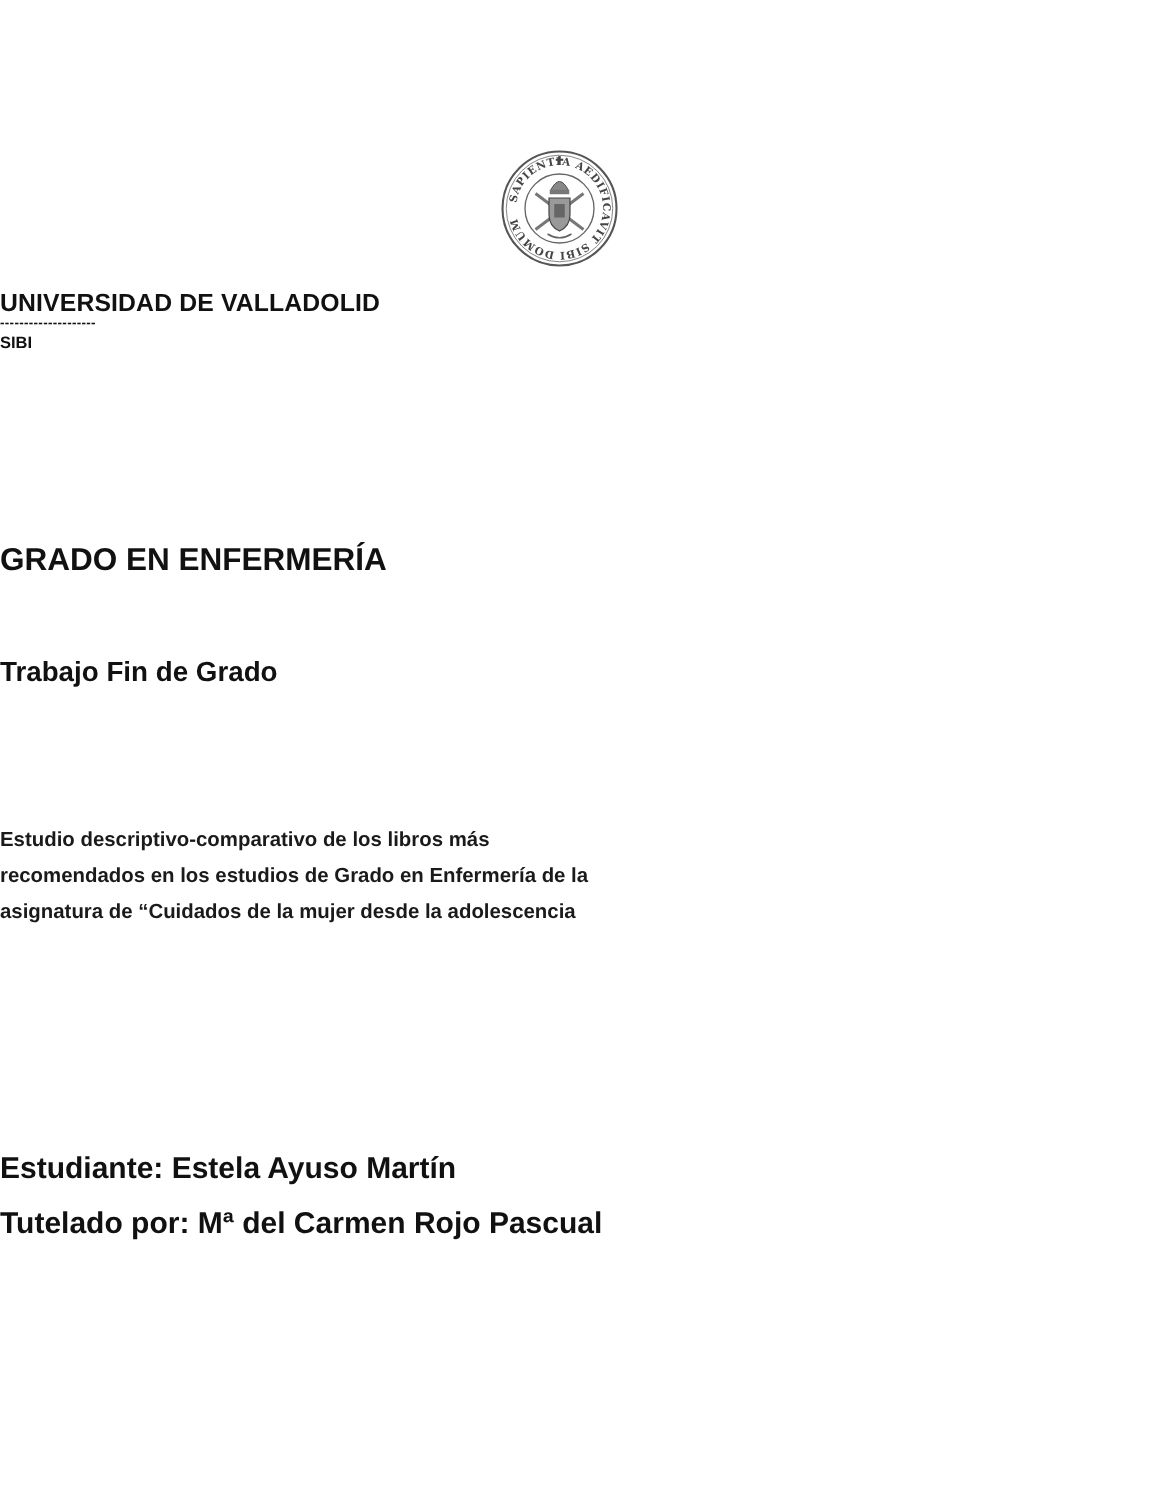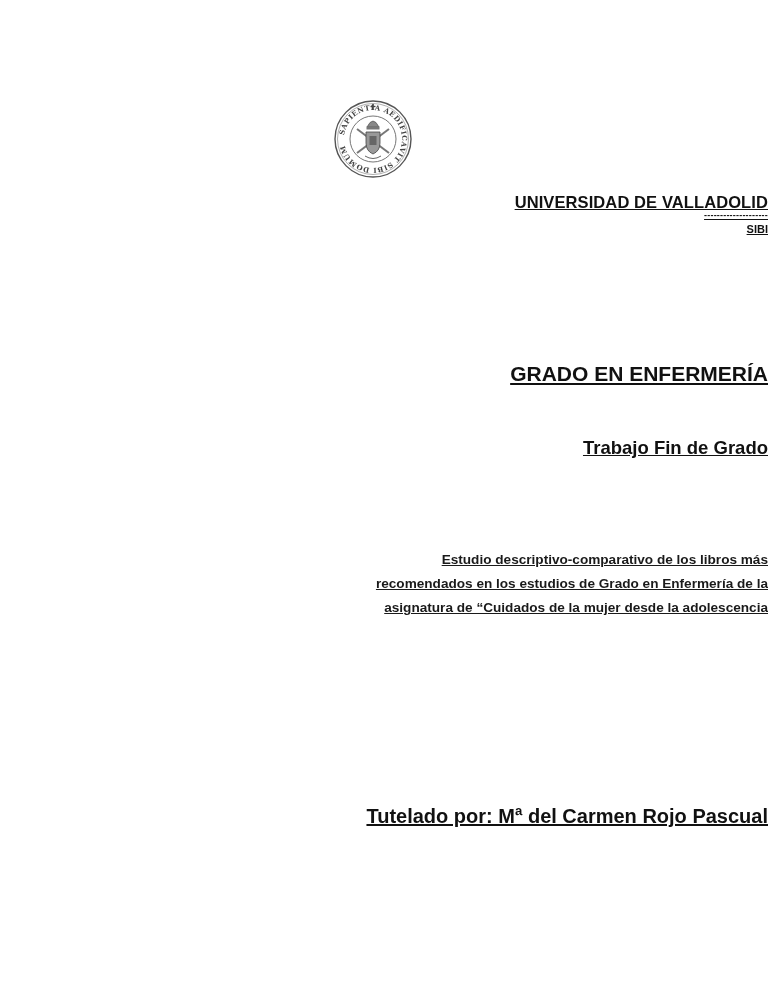--- a/index.html
+++ b/index.html
@@ -18,39 +18,38 @@
     .page {
       position: absolute;
       left: 0; top: 0;
       width: 768px; height: 994px;
       background: #ffffff;
     }
     .center {
       position: absolute;
       left: 0;
       width: 768px;
-      text-align: right;
+      text-align: left;
       font-weight: bold;
       white-space: nowrap;
-      text-decoration: underline;
     }
     .seal {
       position: absolute;
       left: 333px;
       top: 99px;
       width: 80px;
       height: 80px;
     }
     .univ { top: 193px; font-size: 16.5px; letter-spacing: 0.1px; }
     .dashes { top: 210px; font-size: 9px; letter-spacing: 0.2px; }
     .school { top: 223px; font-size: 11px; line-height: 13px; }
     .grado { top: 362px; font-size: 21px; }
     .tfg { top: 437px; font-size: 18.5px; }
     .study { top: 548px; font-size: 13.6px; line-height: 24px; color: #1a1a1a; }
-    .study div { display: block; padding-left: 16px; }
+    .study div { display: block; }
     .student { top: 768px; font-size: 20px; }
     .tutor { top: 805px; font-size: 20px; }
     .date { top: 872px; font-size: 20px; }
   </style>
 </head>
 <body>
 
 <div class="page">
 
   <svg class="seal" viewBox="0 0 80 80">
@@ -87,15 +86,16 @@
 
   <div class="center tfg">Trabajo Fin de Grado</div>
   <div class="center grado">GRADO EN ENFERMERÍA</div>
 
   <div class="center study">
     <div>Estudio descriptivo-comparativo de los libros más</div>
     <div>recomendados en los estudios de Grado en Enfermería  de la</div>
     <div>asignatura  de “Cuidados de la mujer desde la adolescencia</div>
   </div>
 
+  <div class="center student">Estudiante: Estela Ayuso Martín</div>
   <div class="center tutor">Tutelado por: Mª del Carmen Rojo Pascual</div>
 
 </div>
 
 </body></html>

